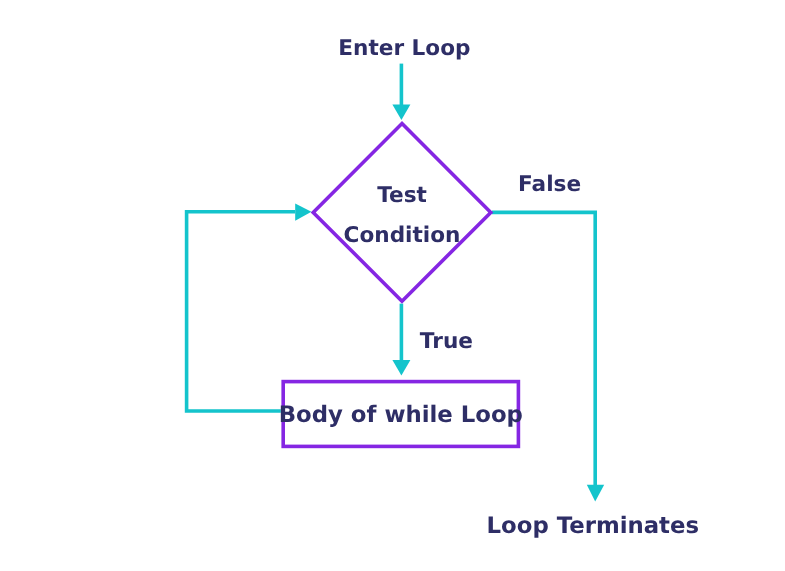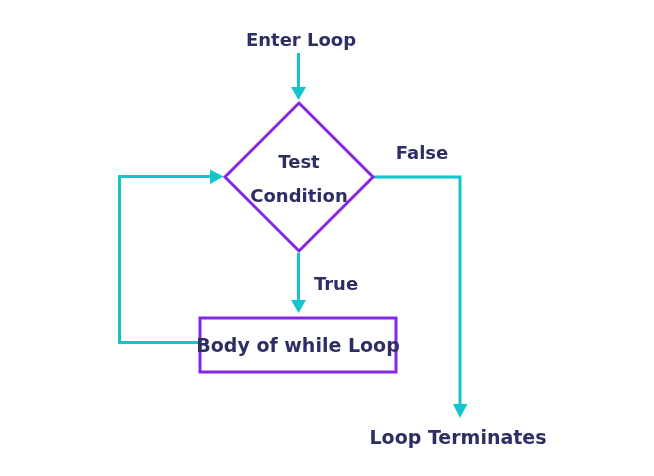--- a/index.html
+++ b/index.html
@@ -12,20 +12,21 @@
   html, body {
     width: 654px; height: 476px;
     background: var(--background);
     font-family: "DejaVu Sans", "Liberation Sans", sans-serif;
     overflow: hidden;
   }
   .stage {
     position: relative;
     width: 526px; height: 476px;
     background: var(--background);
+    margin-left: 36px;
   }
   svg.flowchart { display: block; width: 654px; height: 476px; }
   .edge-line {
     stroke: var(--arrow);
     stroke-width: 3;
     fill: none;
   }
   .arrow-head { fill: var(--arrow); stroke: none; }
   .node-shape {
     stroke: var(--node-border);

